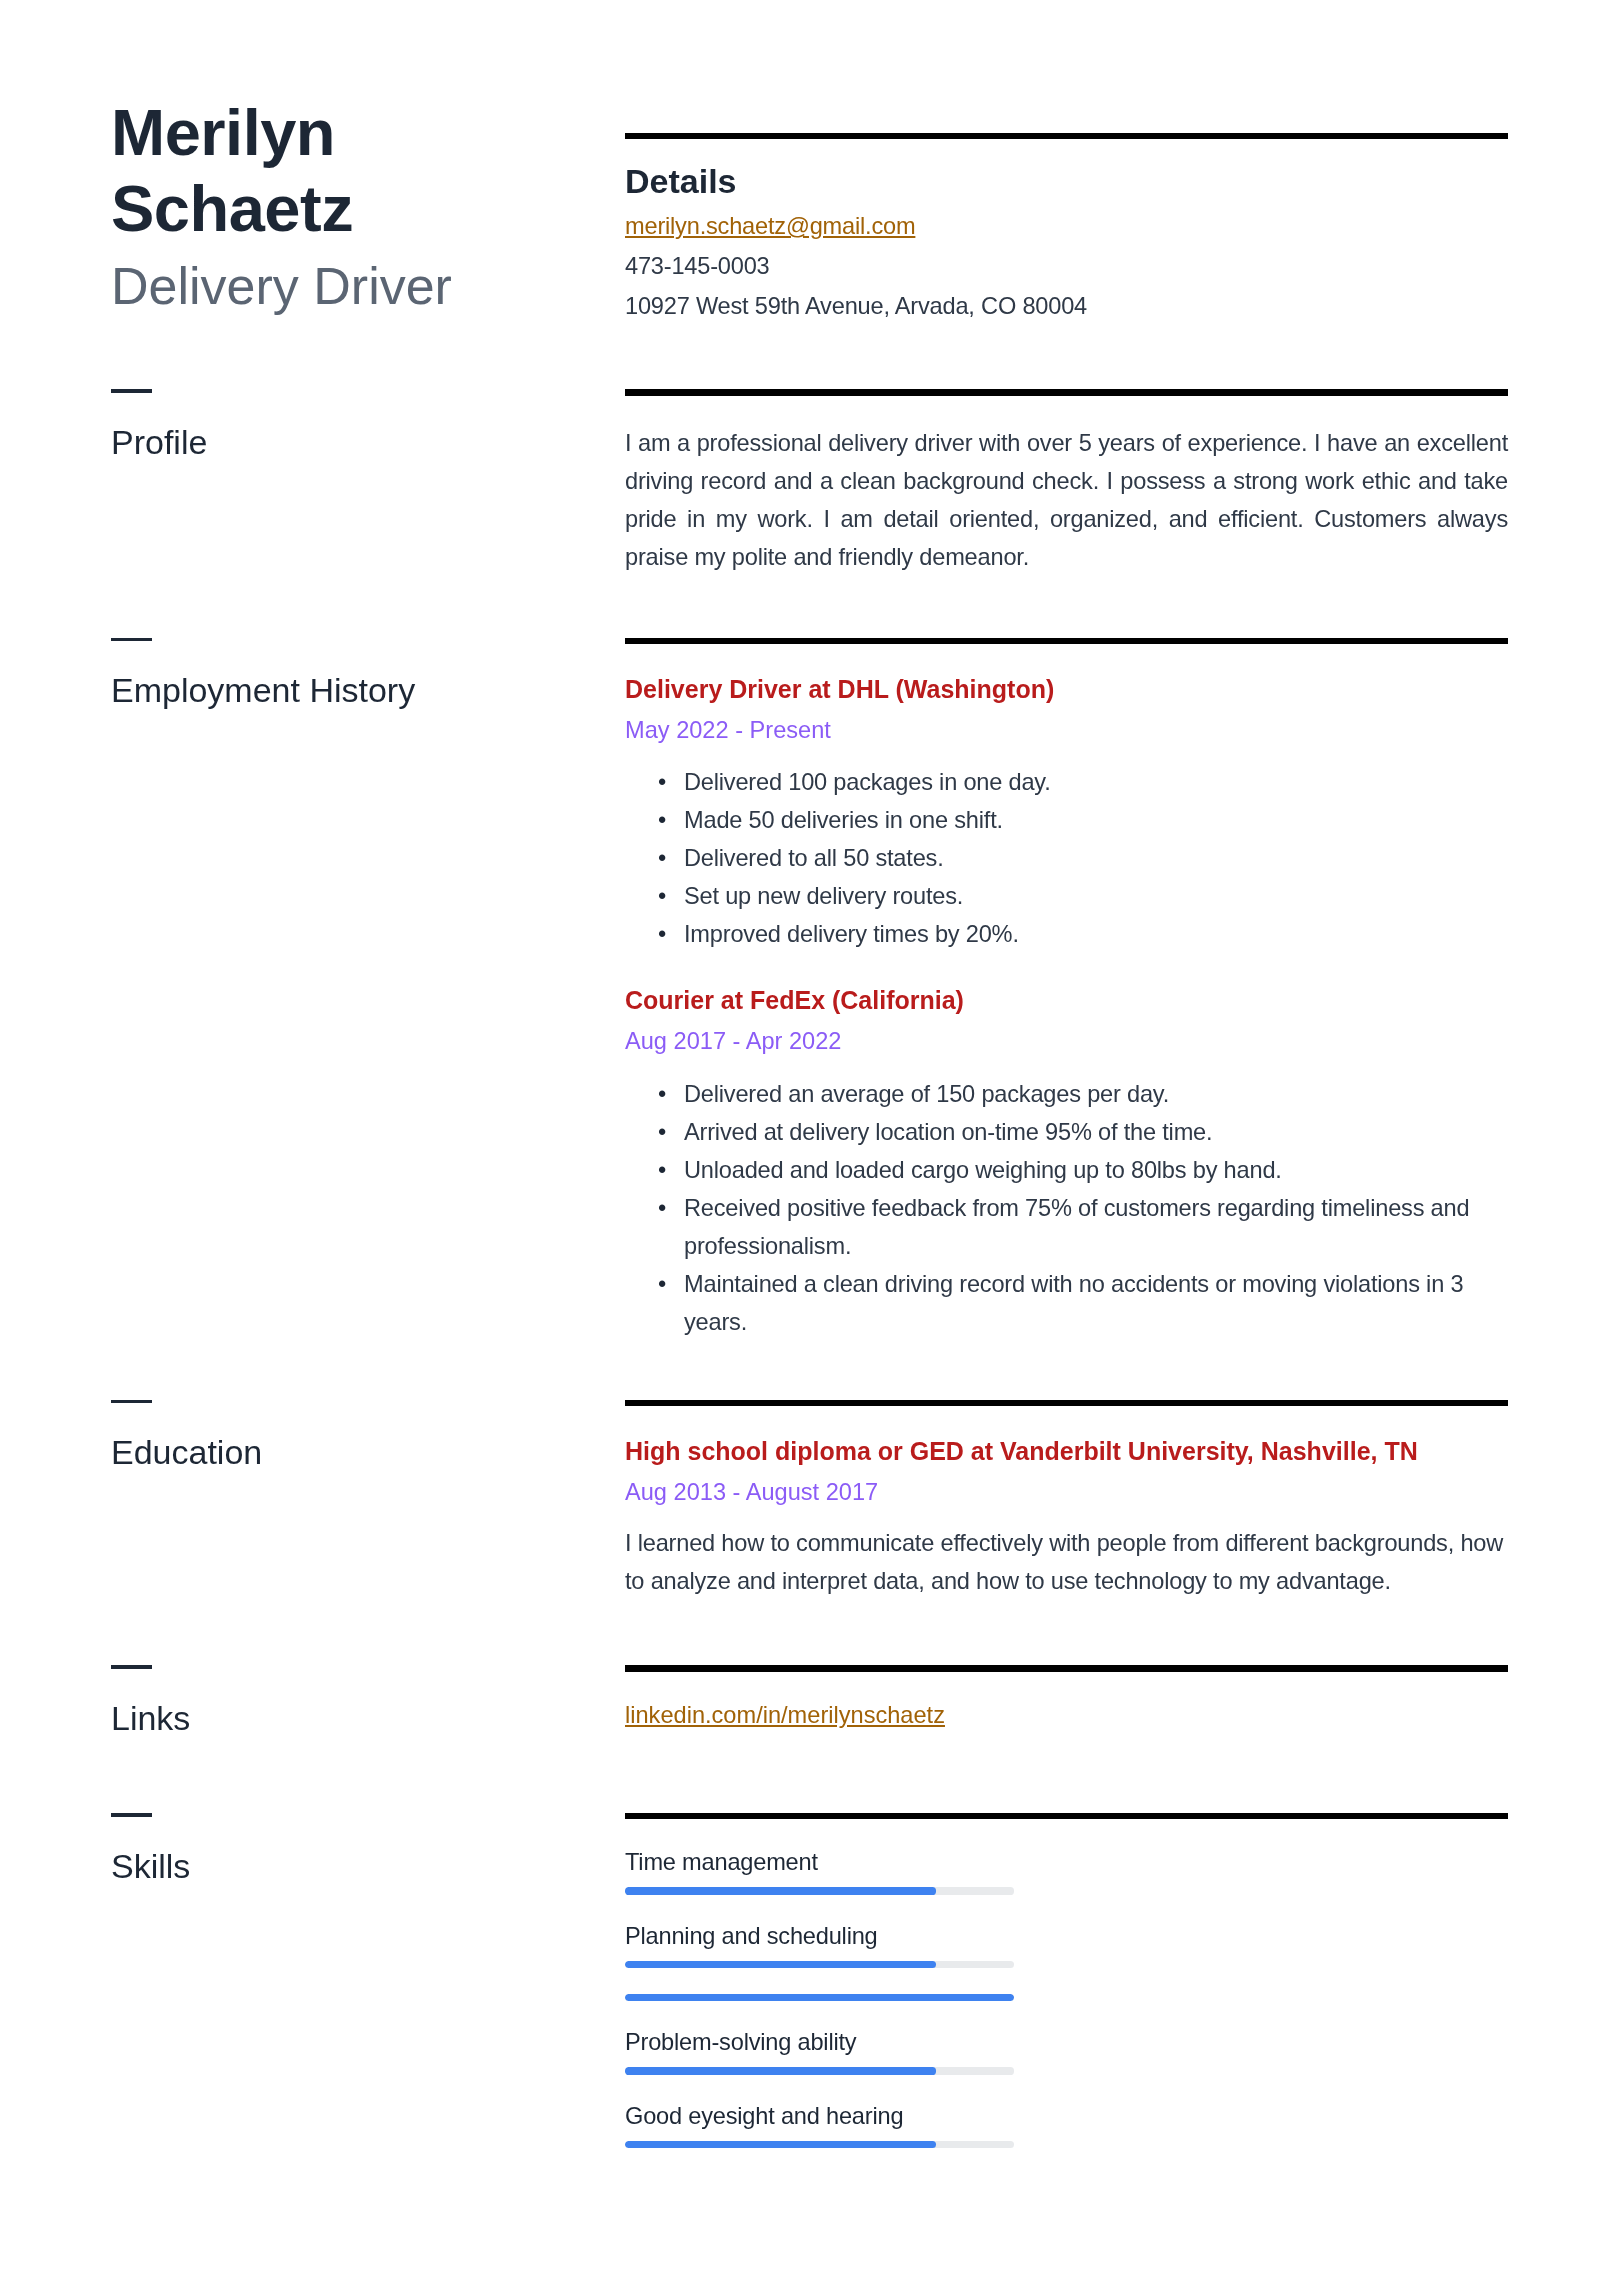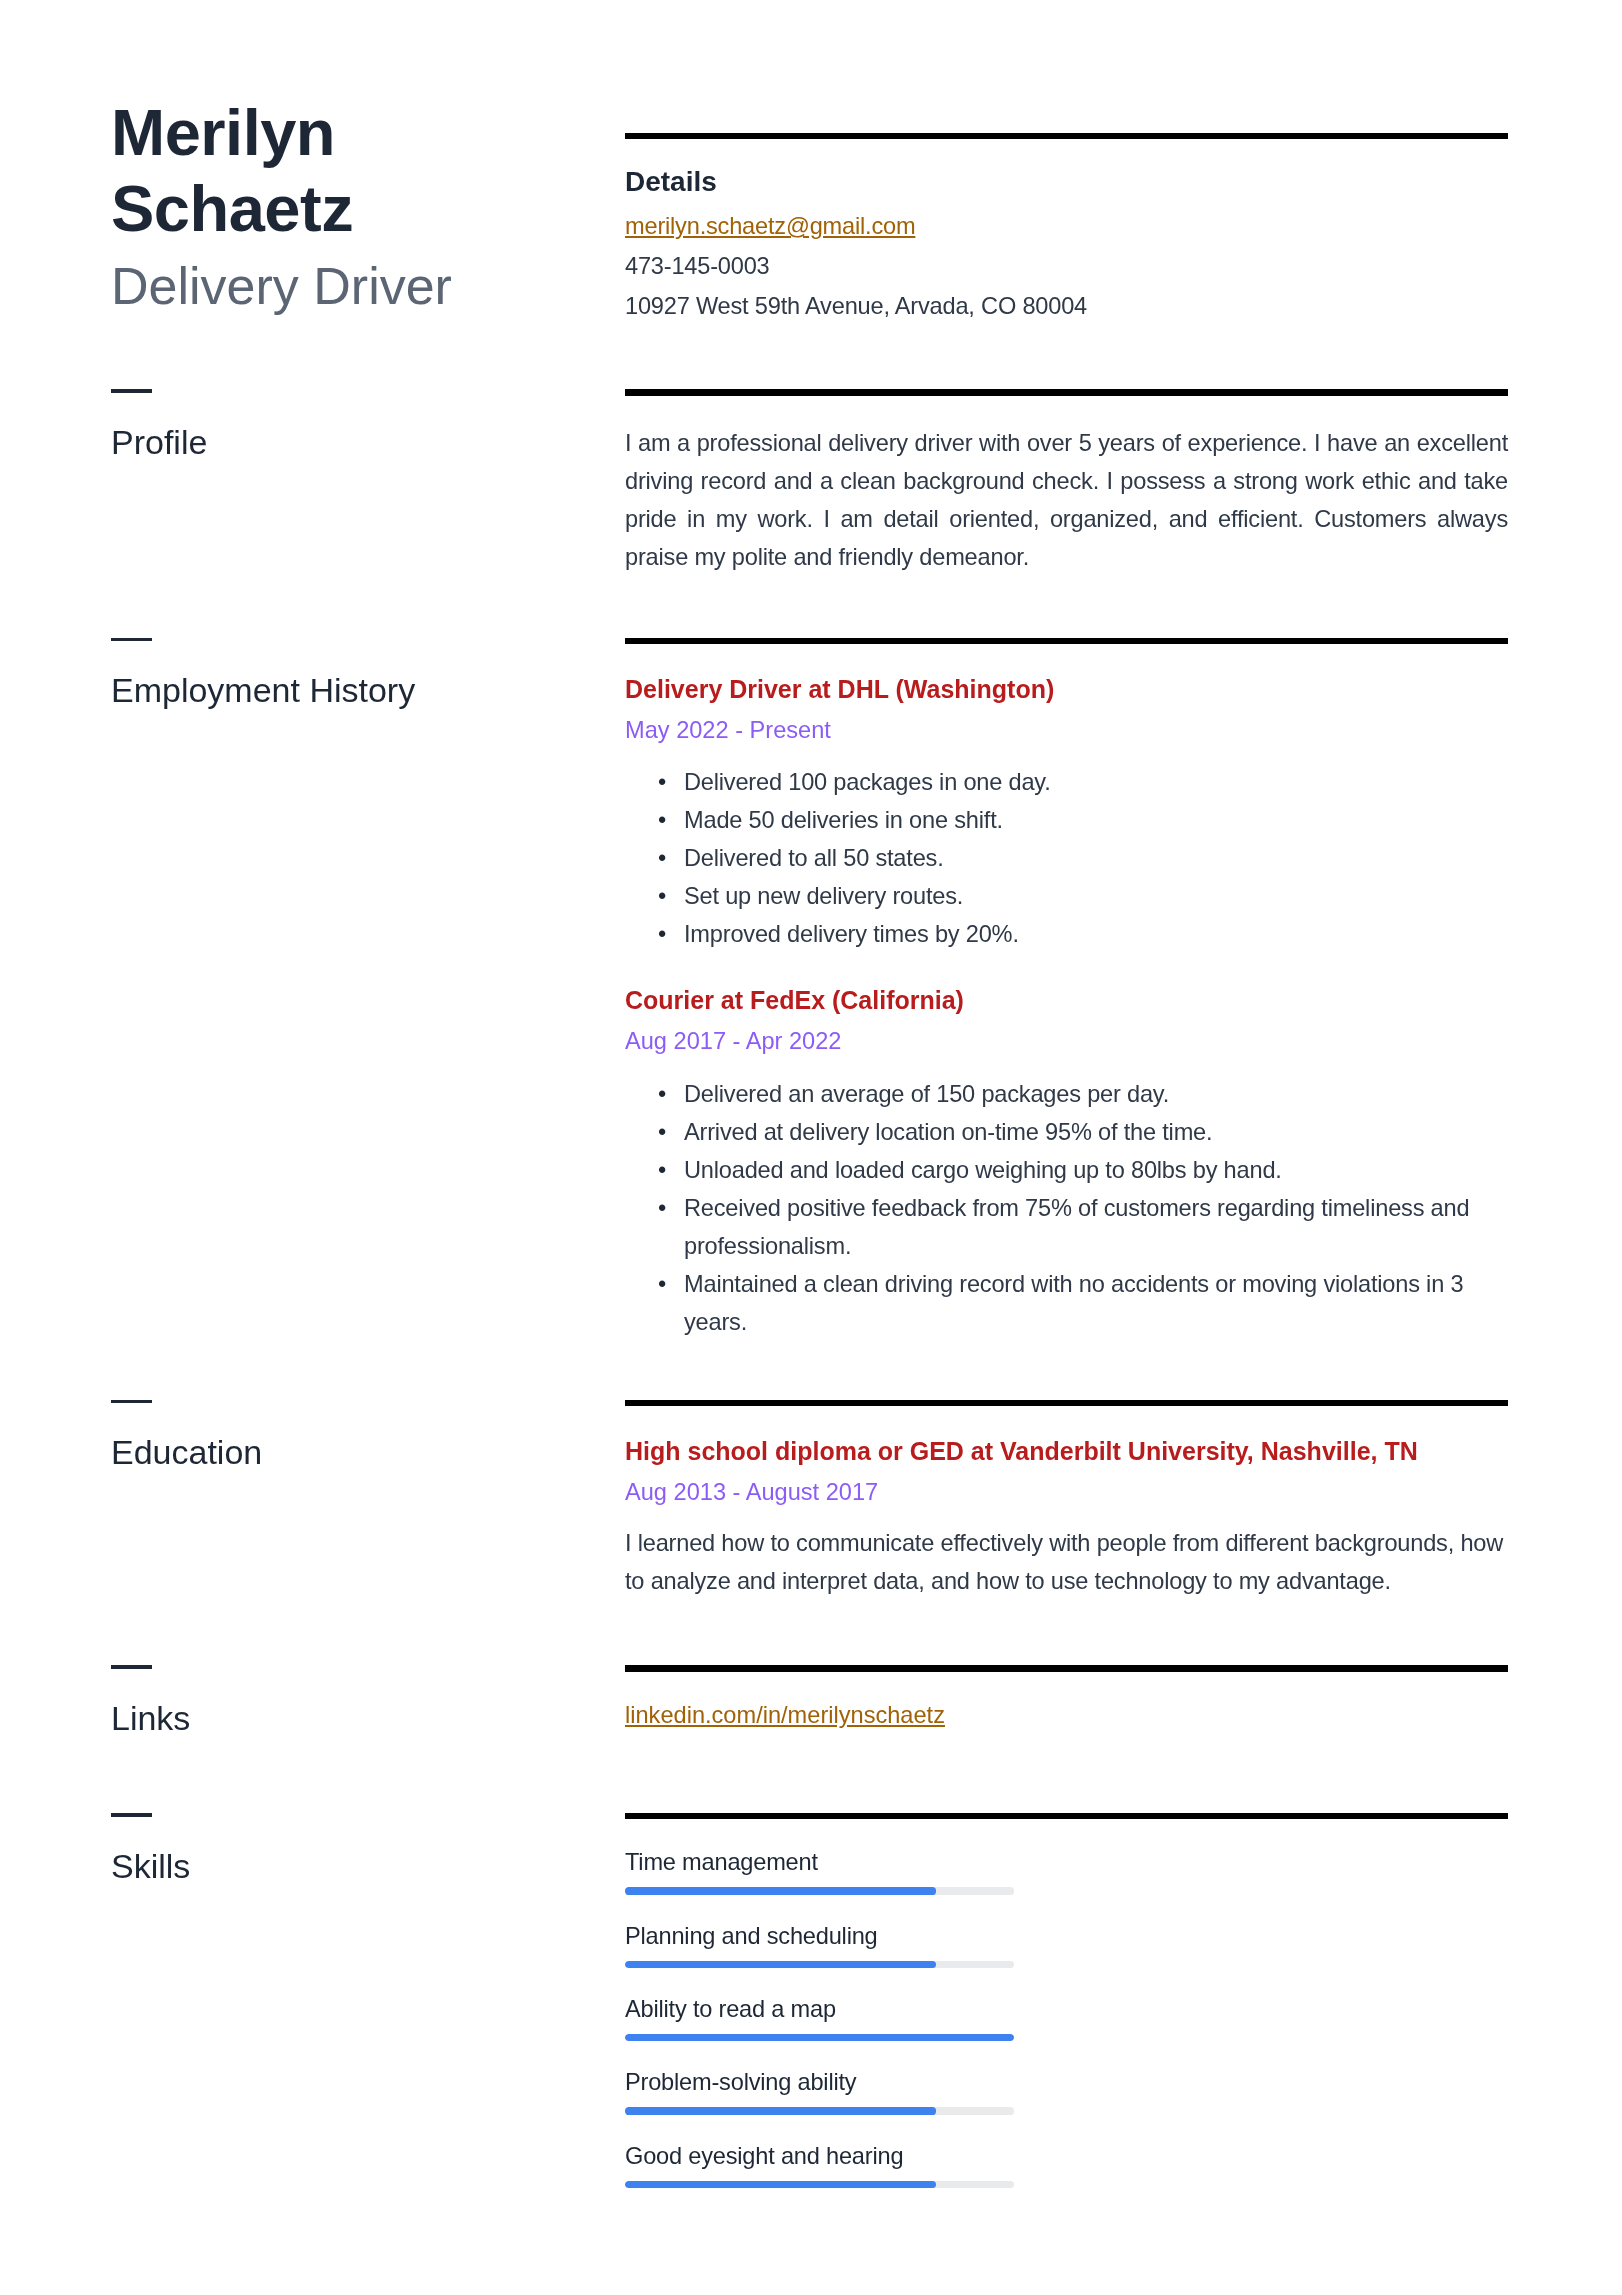--- a/index.html
+++ b/index.html
@@ -10,21 +10,21 @@
   .content{position:absolute;left:111px;top:0;width:1397px;}
   .row{display:grid;grid-template-columns:514px 1fr;}
 
   
   .row-header{margin-top:95px;}
   .name{font-size:65px;font-weight:700;line-height:76px;color:#1d2735;letter-spacing:-0.5px;}
   .job-title{margin-top:16.4px;font-size:52px;line-height:47px;color:#5b6573;}
 
   .rule{height:6.4px;background:#000000;}
   .rule-details{margin-top:38px;}
-  .details-heading{margin-top:24.5px;font-size:28px;font-weight:700;line-height:35px;color:#1d2735;}
+  .details-heading{margin-top:24.5px;font-size:34px;font-weight:700;line-height:35px;color:#1d2735;}
   .contact{margin-top:7.3px;font-size:23.6px;letter-spacing:-0.2px;}
   .contact-line{line-height:40px;}
   a.link{color:#a16207;text-decoration:underline;}
 
   
   .dash{width:41px;height:3.6px;background:#1d2735;}
   .section-heading{margin-top:29px;font-size:34px;font-weight:400;line-height:40px;color:#1d2735;}
   .section-body{margin-top:28px;}
 
   .mt-profile{margin-top:63px;}
@@ -173,21 +173,20 @@
                 <div class="skill-fill" style="width: 80%;"></div>
               </div>
           </div>
           <div class="skill-item">
             <div class="skill-label">Planning and scheduling</div>
             <div class="skill-track">
                 <div class="skill-fill" style="width: 80%;"></div>
               </div>
           </div>
           <div class="skill-item">
-            <div class="skill-label">Ability to read a map</div>
             <div class="skill-track">
                 <div class="skill-fill" style="width: 100%;"></div>
               </div>
           </div>
           <div class="skill-item">
             <div class="skill-label">Problem-solving ability</div>
             <div class="skill-track">
                 <div class="skill-fill" style="width: 80%;"></div>
               </div>
           </div>

